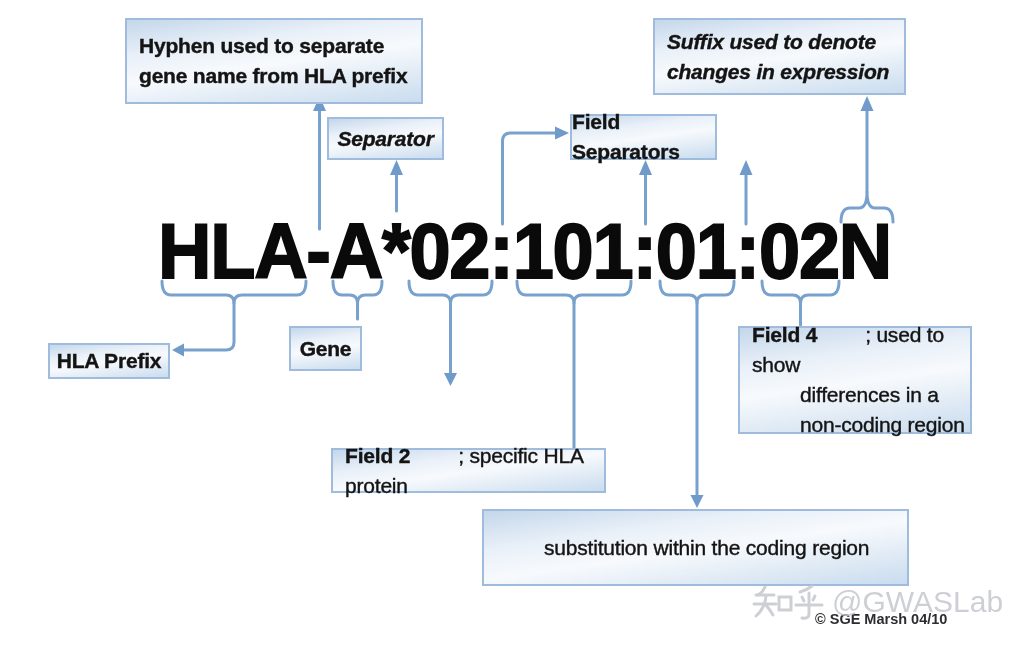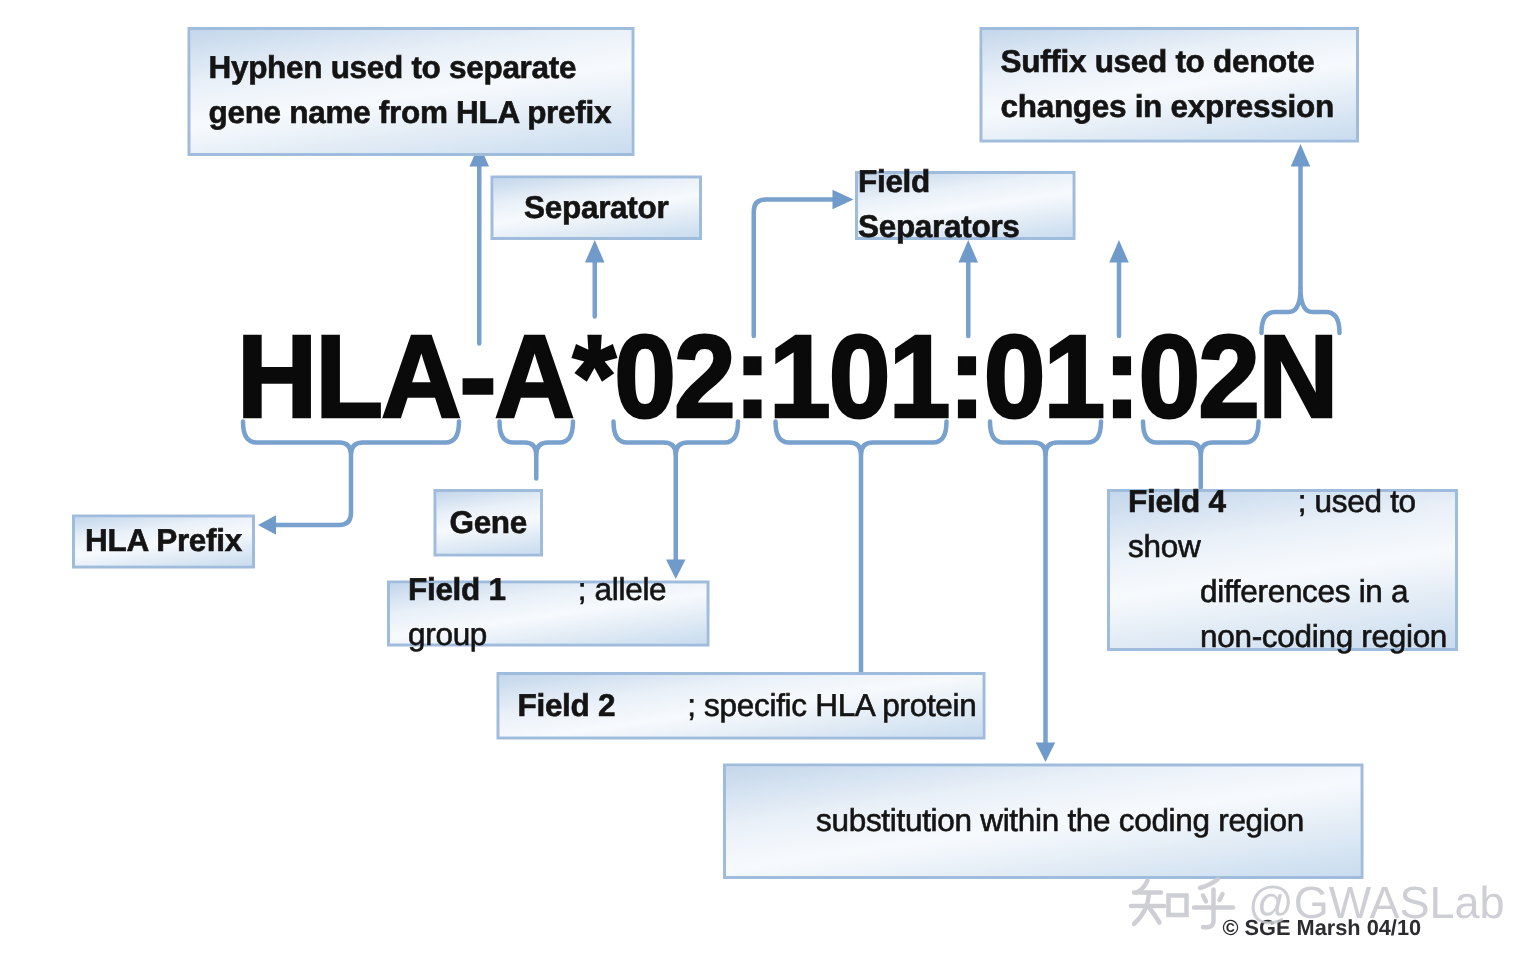--- a/index.html
+++ b/index.html
@@ -63,46 +63,43 @@
     </g>
   </svg>
 
   <div id="headline">HLA-A*02:101:01:02N</div>
 
   <div class="box leftpad" style="left:125px;top:18px;width:298px;height:86px;">
     <span>Hyphen used to separate</span>
     <span>gene name from HLA prefix</span>
   </div>
 
-  <div class="box center" style="left:327px;top:117px;width:141px;height:43px;">
+  <div class="box center" style="left:327px;top:117px;width:117px;height:43px;font-style:italic;">
     <span>Separator</span>
   </div>
 
   <div class="box center" style="left:570px;top:114px;width:147px;height:46px;">
     <span>Field Separators</span>
   </div>
 
-  <div class="box leftpad" style="left:653px;top:18px;width:253px;height:77px;">
+  <div class="box leftpad" style="left:653px;top:18px;width:253px;height:77px;font-style:italic;">
     <span>Suffix used to denote</span>
     <span>changes in expression</span>
   </div>
 
   <div class="box center" style="left:48px;top:343px;width:122px;height:36px;">
     <span>HLA Prefix</span>
   </div>
 
   <div class="box center" style="left:289px;top:326px;width:73px;height:45px;">
     <span>Gene</span>
   </div>
 
-  <div class="box leftpad mixed" style="left:258px;top:387px;width:215px;height:44px;">
-    <span><b>Field 1</b><span class="rest">; allele group</span></span>
-  </div>
 
-  <div class="box leftpad mixed" style="left:331px;top:448px;width:326px;height:45px;">
+  <div class="box leftpad mixed" style="left:331px;top:448px;width:275px;height:45px;">
     <span><b>Field 2</b><span class="rest">; specific HLA protein</span></span>
   </div>
 
   <div class="box leftpad mixed" style="left:482px;top:509px;width:427px;height:77px;">
     <span class="rest">substitution within the coding region</span>
   </div>
 
   <div class="box leftpad mixed" style="left:738px;top:326px;width:234px;height:108px;">
     <span><b>Field 4</b><span class="rest">; used to show</span></span>
     <span class="rest">differences in a</span>

